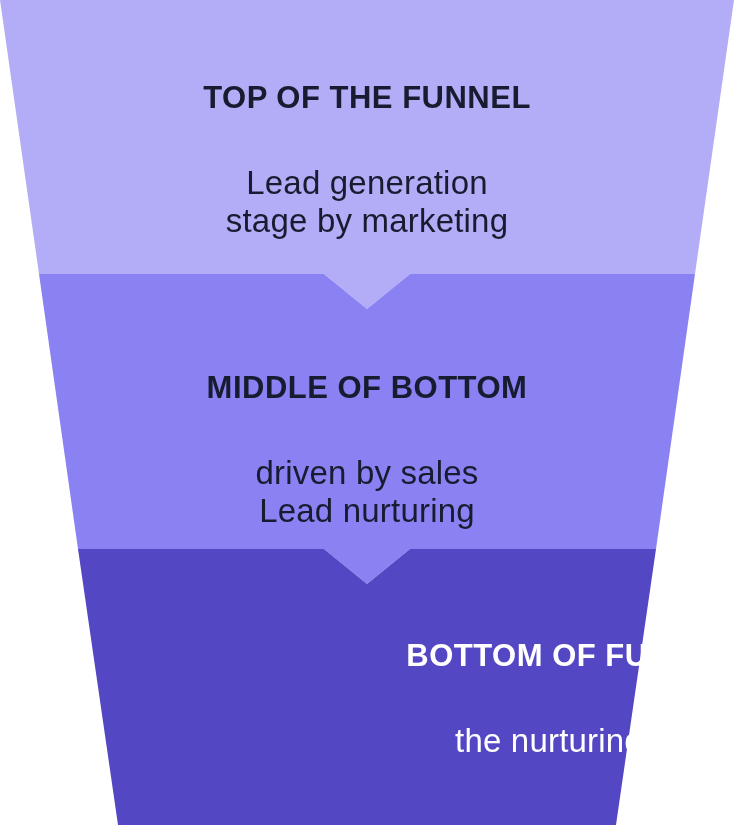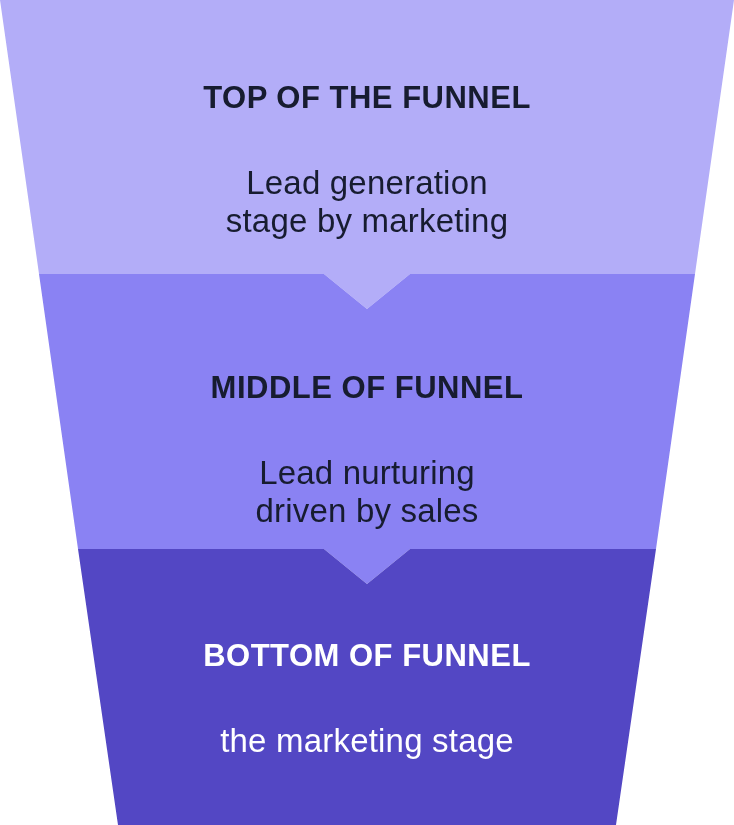--- a/index.html
+++ b/index.html
@@ -37,21 +37,21 @@
   }
 
   .stage-text {
     position: absolute;
     left: 0;
     width: 734px;
     text-align: center;
   }
   .stage-text.pos-top    { top: 79px; }
   .stage-text.pos-middle { top: 369px; }
-  .stage-text.pos-bottom { top: 637px; }
+  .stage-text.pos-bottom { top: 637px; text-align: right; }
 
   .stage-heading {
     font-size: 31px;
     line-height: 38px;
     font-weight: 700;
     letter-spacing: 0.5px;
     margin: 0 0 10px 0;
   }
 
   .stage-desc {
@@ -76,27 +76,27 @@
 
   <div class="stage-text pos-top" style="color: rgb(23, 28, 48);">
     <div class="stage-heading">TOP OF THE FUNNEL</div>
     <div class="stage-desc">
       <span class="desc-line">Lead generation</span>
       <span class="desc-line">stage by marketing</span>
     </div>
   </div>
 
   <div class="stage-text pos-middle" style="color: rgb(23, 28, 48);">
-    <div class="stage-heading">MIDDLE OF FUNNEL</div>
+    <div class="stage-heading">MIDDLE OF BOTTOM</div>
     <div class="stage-desc">
+      <span class="desc-line">driven by sales</span>
       <span class="desc-line">Lead nurturing</span>
-      <span class="desc-line">driven by sales</span>
     </div>
   </div>
 
   <div class="stage-text pos-bottom" style="color: rgb(255, 255, 255);">
     <div class="stage-heading">BOTTOM OF FUNNEL</div>
     <div class="stage-desc">
-      <span class="desc-line">the marketing stage</span>
+      <span class="desc-line">the nurturing stage</span>
     </div>
   </div>
 
 </div>
 
 </body></html>

